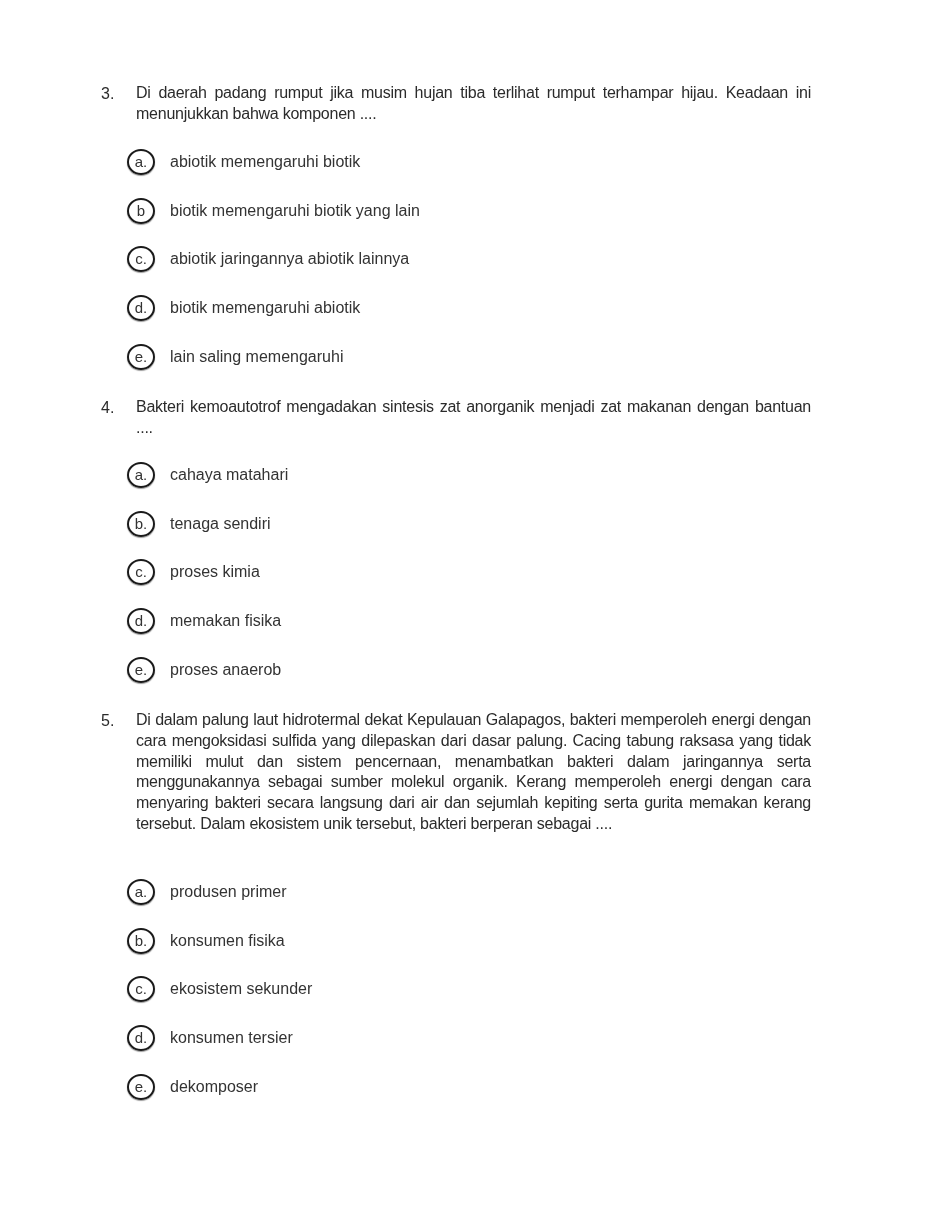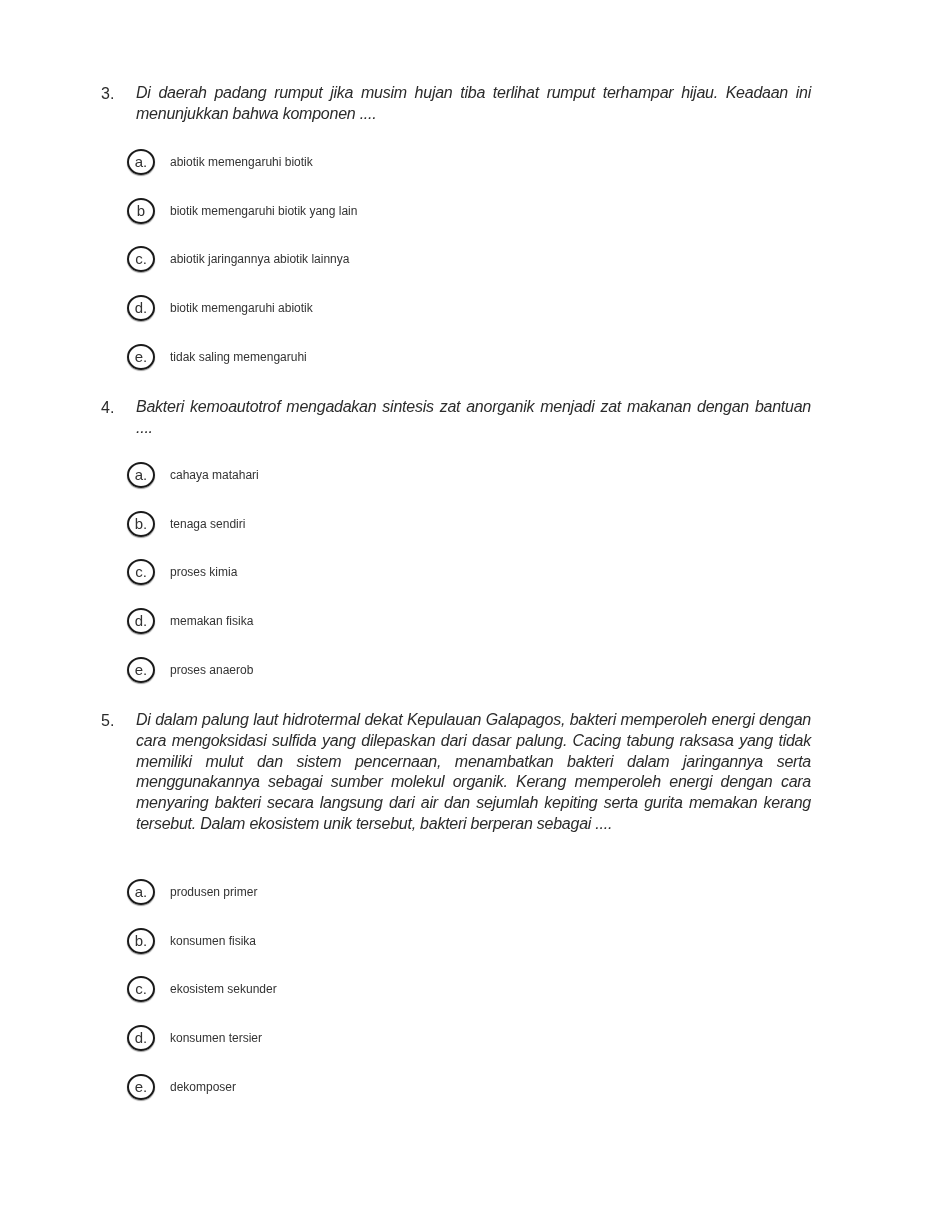--- a/index.html
+++ b/index.html
@@ -2,27 +2,27 @@
 <html><head>
 <meta charset="utf-8">
 <style>
   html, body { margin: 0; padding: 0; background: #ffffff; }
   body { width: 938px; height: 1229px; position: relative; overflow: hidden;
          font-family: "Liberation Sans", sans-serif; color: #2b2b2b; }
   .page { position: absolute; left: 0; top: 0; width: 938px; height: 1229px; }
   .question { position: absolute; left: 101px; width: 710px; }
   .q-head { display: flex; }
   .q-num { width: 35px; font-size: 16px; line-height: 21px; flex: 0 0 35px; }
-  .q-text { flex: 1; font-size: 16px; line-height: 20.8px; text-align: justify; letter-spacing: -0.25px; font-style: italic; }
+  .q-text { flex: 1; font-size: 16px; line-height: 20.8px; text-align: justify; letter-spacing: -0.25px; }
   .option { position: absolute; left: 127px; height: 30px; display: flex; align-items: center; }
   .opt-circle { width: 28px; height: 26px; border: 2px solid #1a1a1a; border-radius: 50%;
                 box-sizing: border-box; display: flex; align-items: center; justify-content: center;
                 font-size: 15px; color: #333; margin-right: 15px; padding-bottom: 1px;
                 box-shadow: 0 1px 1px rgba(0,0,0,0.4); }
-  .opt-text { font-size: 12px; color: #333; }
+  .opt-text { font-size: 16px; color: #333; }
 </style>
 </head>
 <body>
 
 <div class="page">
 
   <div class="question" style="top:83px;">
     <div class="q-head">
       <span class="q-num">3.</span>
       <span class="q-text">Di daerah padang rumput jika musim hujan tiba terlihat rumput terhampar hijau. Keadaan ini menunjukkan bahwa komponen ....</span>
@@ -39,21 +39,21 @@
   <div class="option" style="top:244px;">
     <span class="opt-circle">c.</span>
     <span class="opt-text">abiotik jaringannya abiotik lainnya</span>
   </div>
   <div class="option" style="top:293px;">
     <span class="opt-circle">d.</span>
     <span class="opt-text">biotik memengaruhi abiotik</span>
   </div>
   <div class="option" style="top:342px;">
     <span class="opt-circle">e.</span>
-    <span class="opt-text">tidak saling memengaruhi</span>
+    <span class="opt-text">lain saling memengaruhi</span>
   </div>
 
   <div class="question" style="top:397px;">
     <div class="q-head">
       <span class="q-num">4.</span>
       <span class="q-text">Bakteri kemoautotrof mengadakan sintesis zat anorganik menjadi zat makanan dengan bantuan ....</span>
     </div>
   </div>
   <div class="option" style="top:460px;">
     <span class="opt-circle">a.</span>

